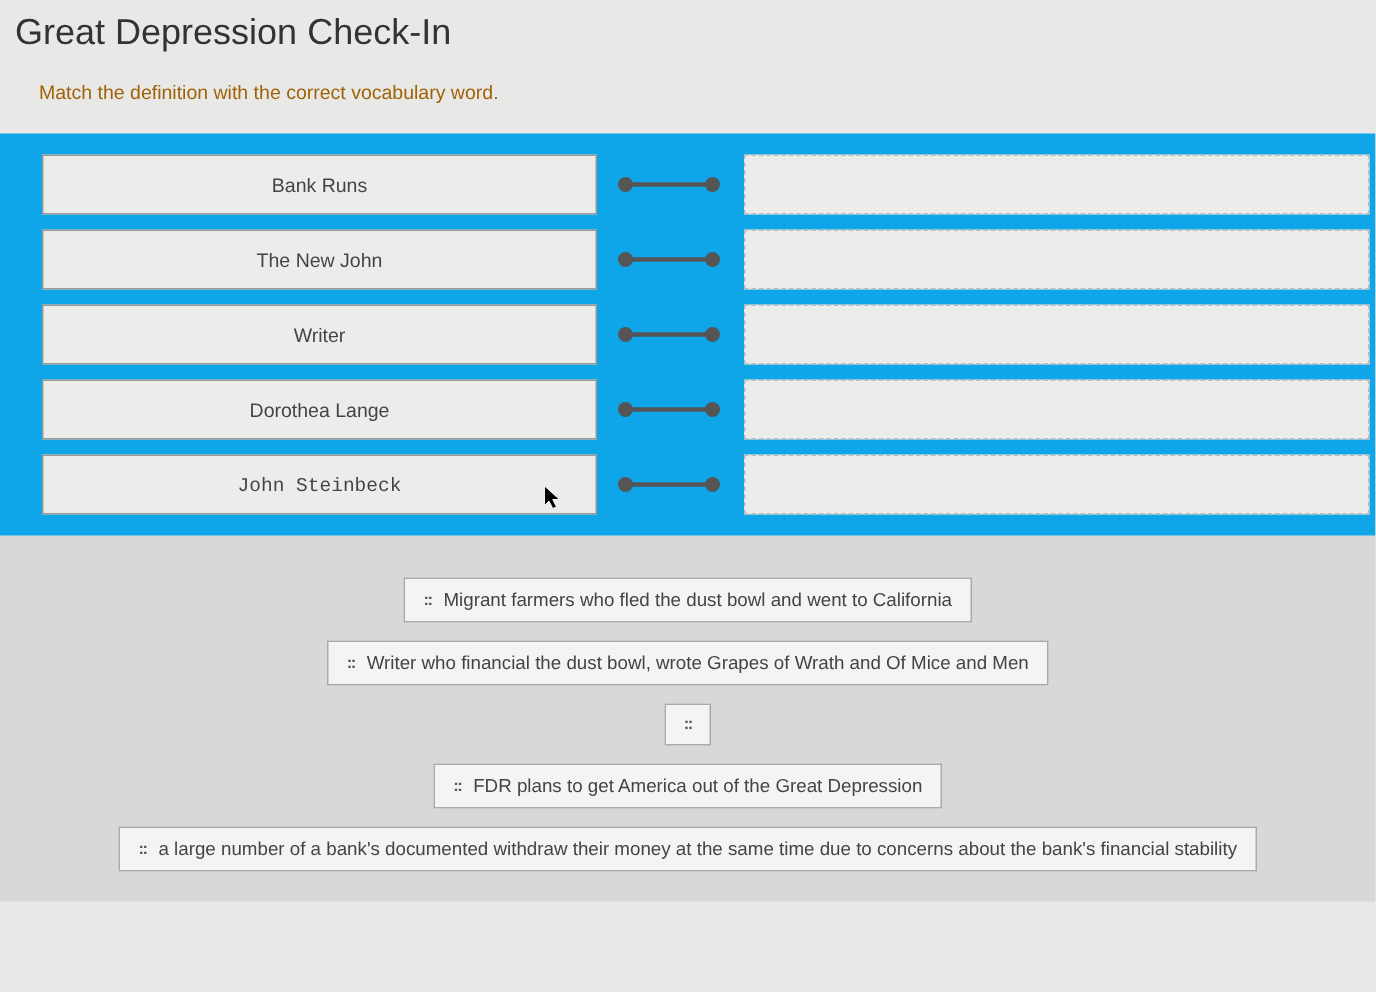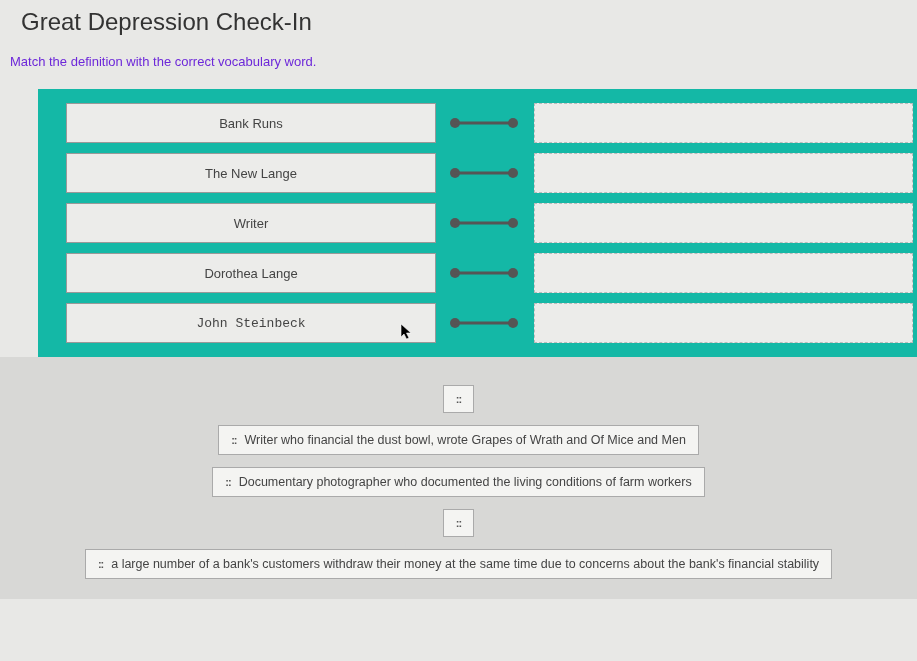--- a/index.html
+++ b/index.html
@@ -13,32 +13,30 @@
       width: 917px;
       height: 661px;
       overflow: hidden;
       position: relative;
     }
     .page-title {
       font-size: 24px;
       font-weight: 400;
       color: #333;
       padding: 8px 10px 18px 10px;
-      margin-left: 11px;
     }
     .instructions {
       font-size: 13px;
-      color: #6d28d9;
-      padding: 0 10px 20px 10px;
+      color: #a16207;
+      padding: 0 10px 20px 26px;
     }
     .match-area {
-      background: #14b8a6;
+      background: #0ea5e9;
       padding: 14px 4px 14px 28px;
       position: relative;
-      margin-left: 38px;
     }
     .match-row {
       display: flex;
       align-items: center;
       margin-bottom: 10px;
       height: 40px;
     }
     .term-box {
       width: 370px;
       height: 40px;
@@ -130,21 +128,21 @@
     <div class="term-box">Bank Runs</div>
     <div class="connector">
       <div class="connector-dot dot-left"></div>
       <div class="connector-line"></div>
       <div class="connector-dot dot-right"></div>
     </div>
     <div class="answer-box"></div>
   </div>
 
   <div class="match-row">
-    <div class="term-box">The New Lange</div>
+    <div class="term-box">The New John</div>
     <div class="connector">
       <div class="connector-dot dot-left"></div>
       <div class="connector-line"></div>
       <div class="connector-dot dot-right"></div>
     </div>
     <div class="answer-box"></div>
   </div>
 
   <div class="match-row">
     <div class="term-box">Writer</div>
@@ -177,29 +175,30 @@
   </div>
 
   <svg class="cursor-icon" width="14" height="18" viewBox="0 0 14 18">
     <path d="M1 1 L1 14 L4 11 L6.5 16 L9 15 L6.5 10 L11 10 Z" fill="#000" stroke="#fff" stroke-width="0.6"></path>
   </svg>
 </div>
 
 <div class="definitions-area">
   <div class="def-chip">
     <span class="grip">::</span>
+    <span>Migrant farmers who fled the dust bowl and went to California</span>
   </div>
   <div class="def-chip">
     <span class="grip">::</span>
     <span>Writer who financial the dust bowl, wrote Grapes of Wrath and Of Mice and Men</span>
   </div>
   <div class="def-chip">
     <span class="grip">::</span>
-    <span>Documentary photographer who documented the living conditions of farm workers</span>
-  </div>
-  <div class="def-chip">
-    <span class="grip">::</span>
-  </div>
-  <div class="def-chip">
-    <span class="grip">::</span>
-    <span>a large number of a bank's customers withdraw their money at the same time due to concerns about the bank's financial stability</span>
+  </div>
+  <div class="def-chip">
+    <span class="grip">::</span>
+    <span>FDR plans to get America out of the Great Depression</span>
+  </div>
+  <div class="def-chip">
+    <span class="grip">::</span>
+    <span>a large number of a bank's documented withdraw their money at the same time due to concerns about the bank's financial stability</span>
   </div>
 </div>
 
 </body></html>

